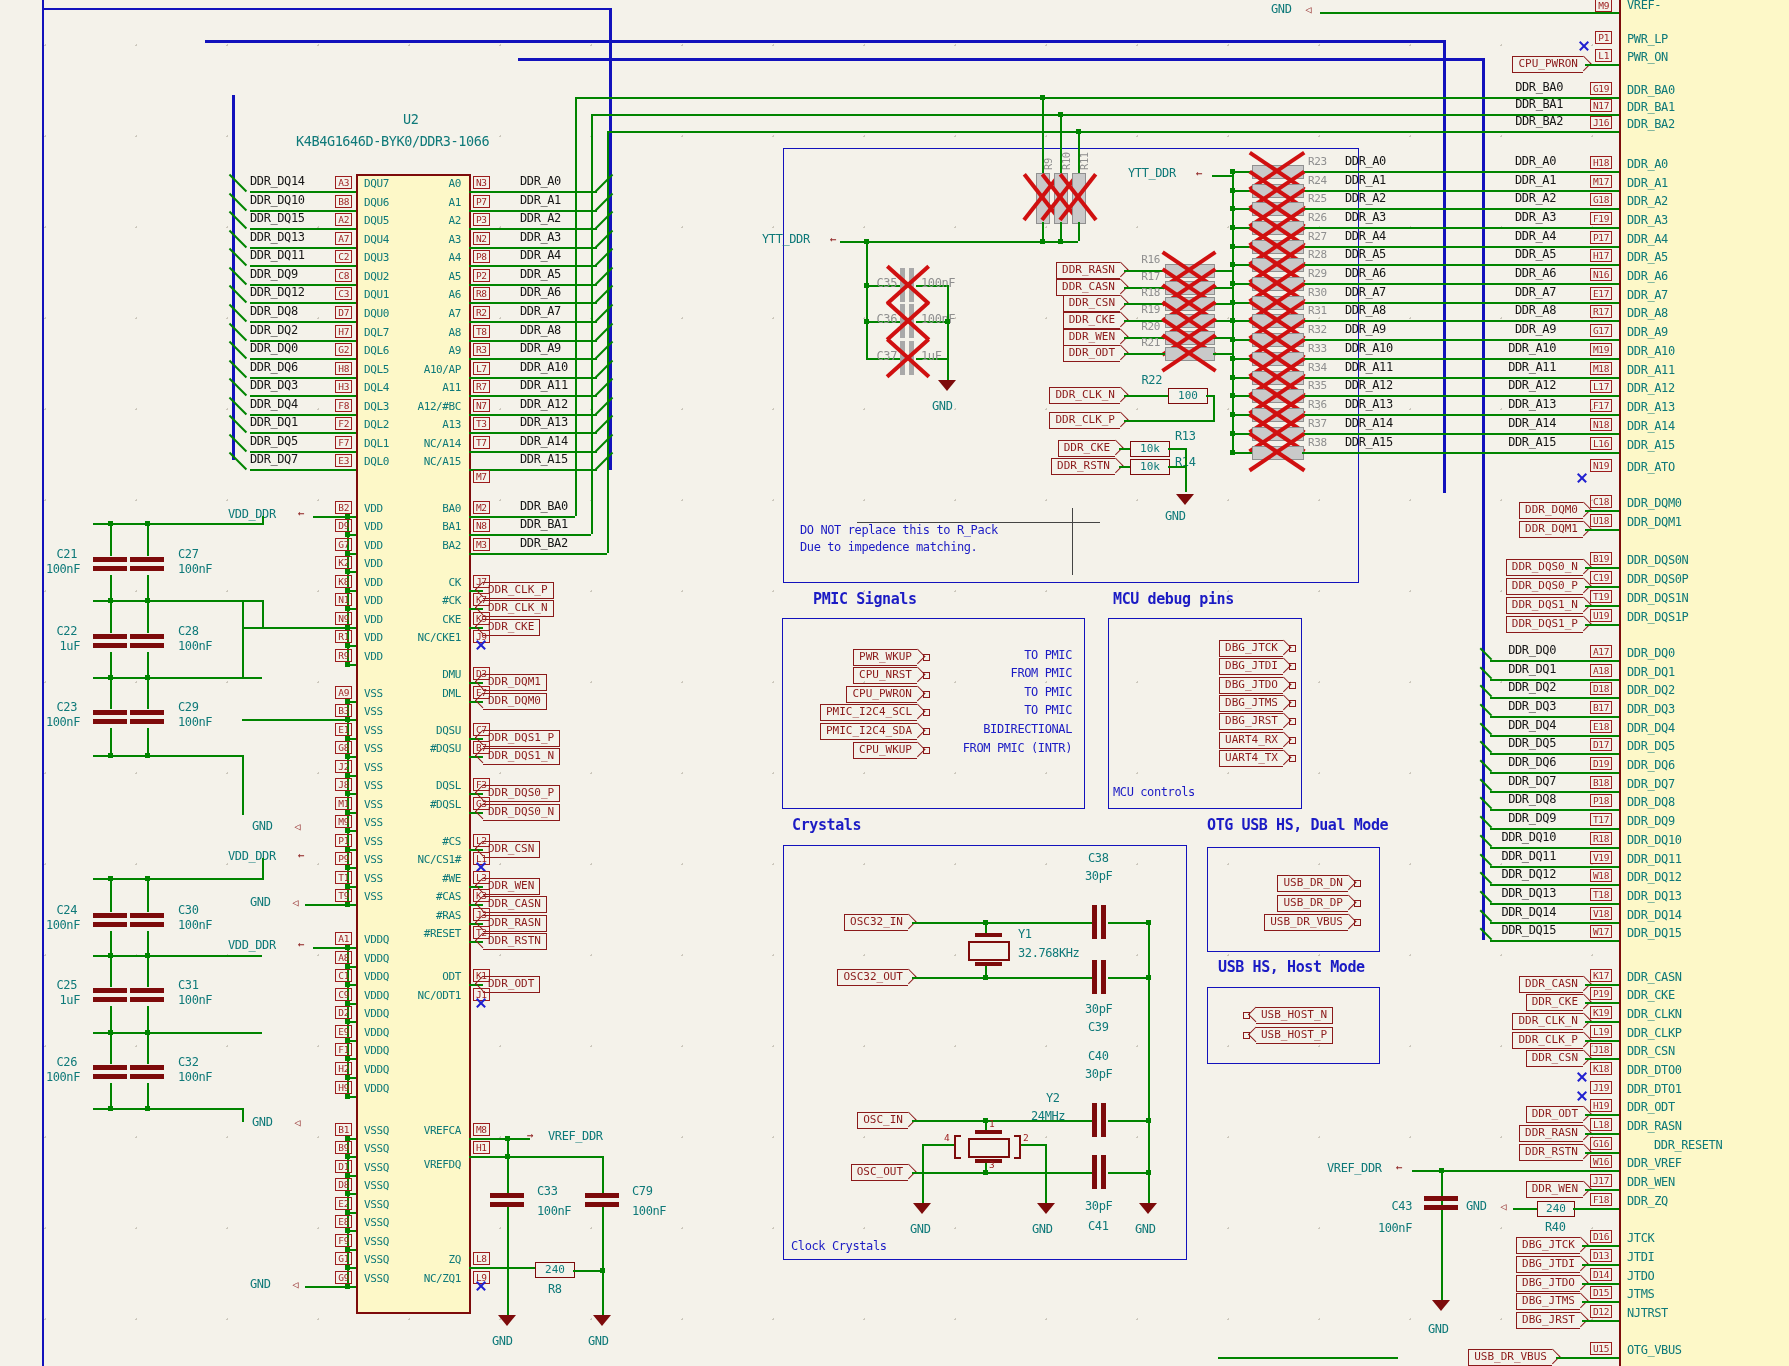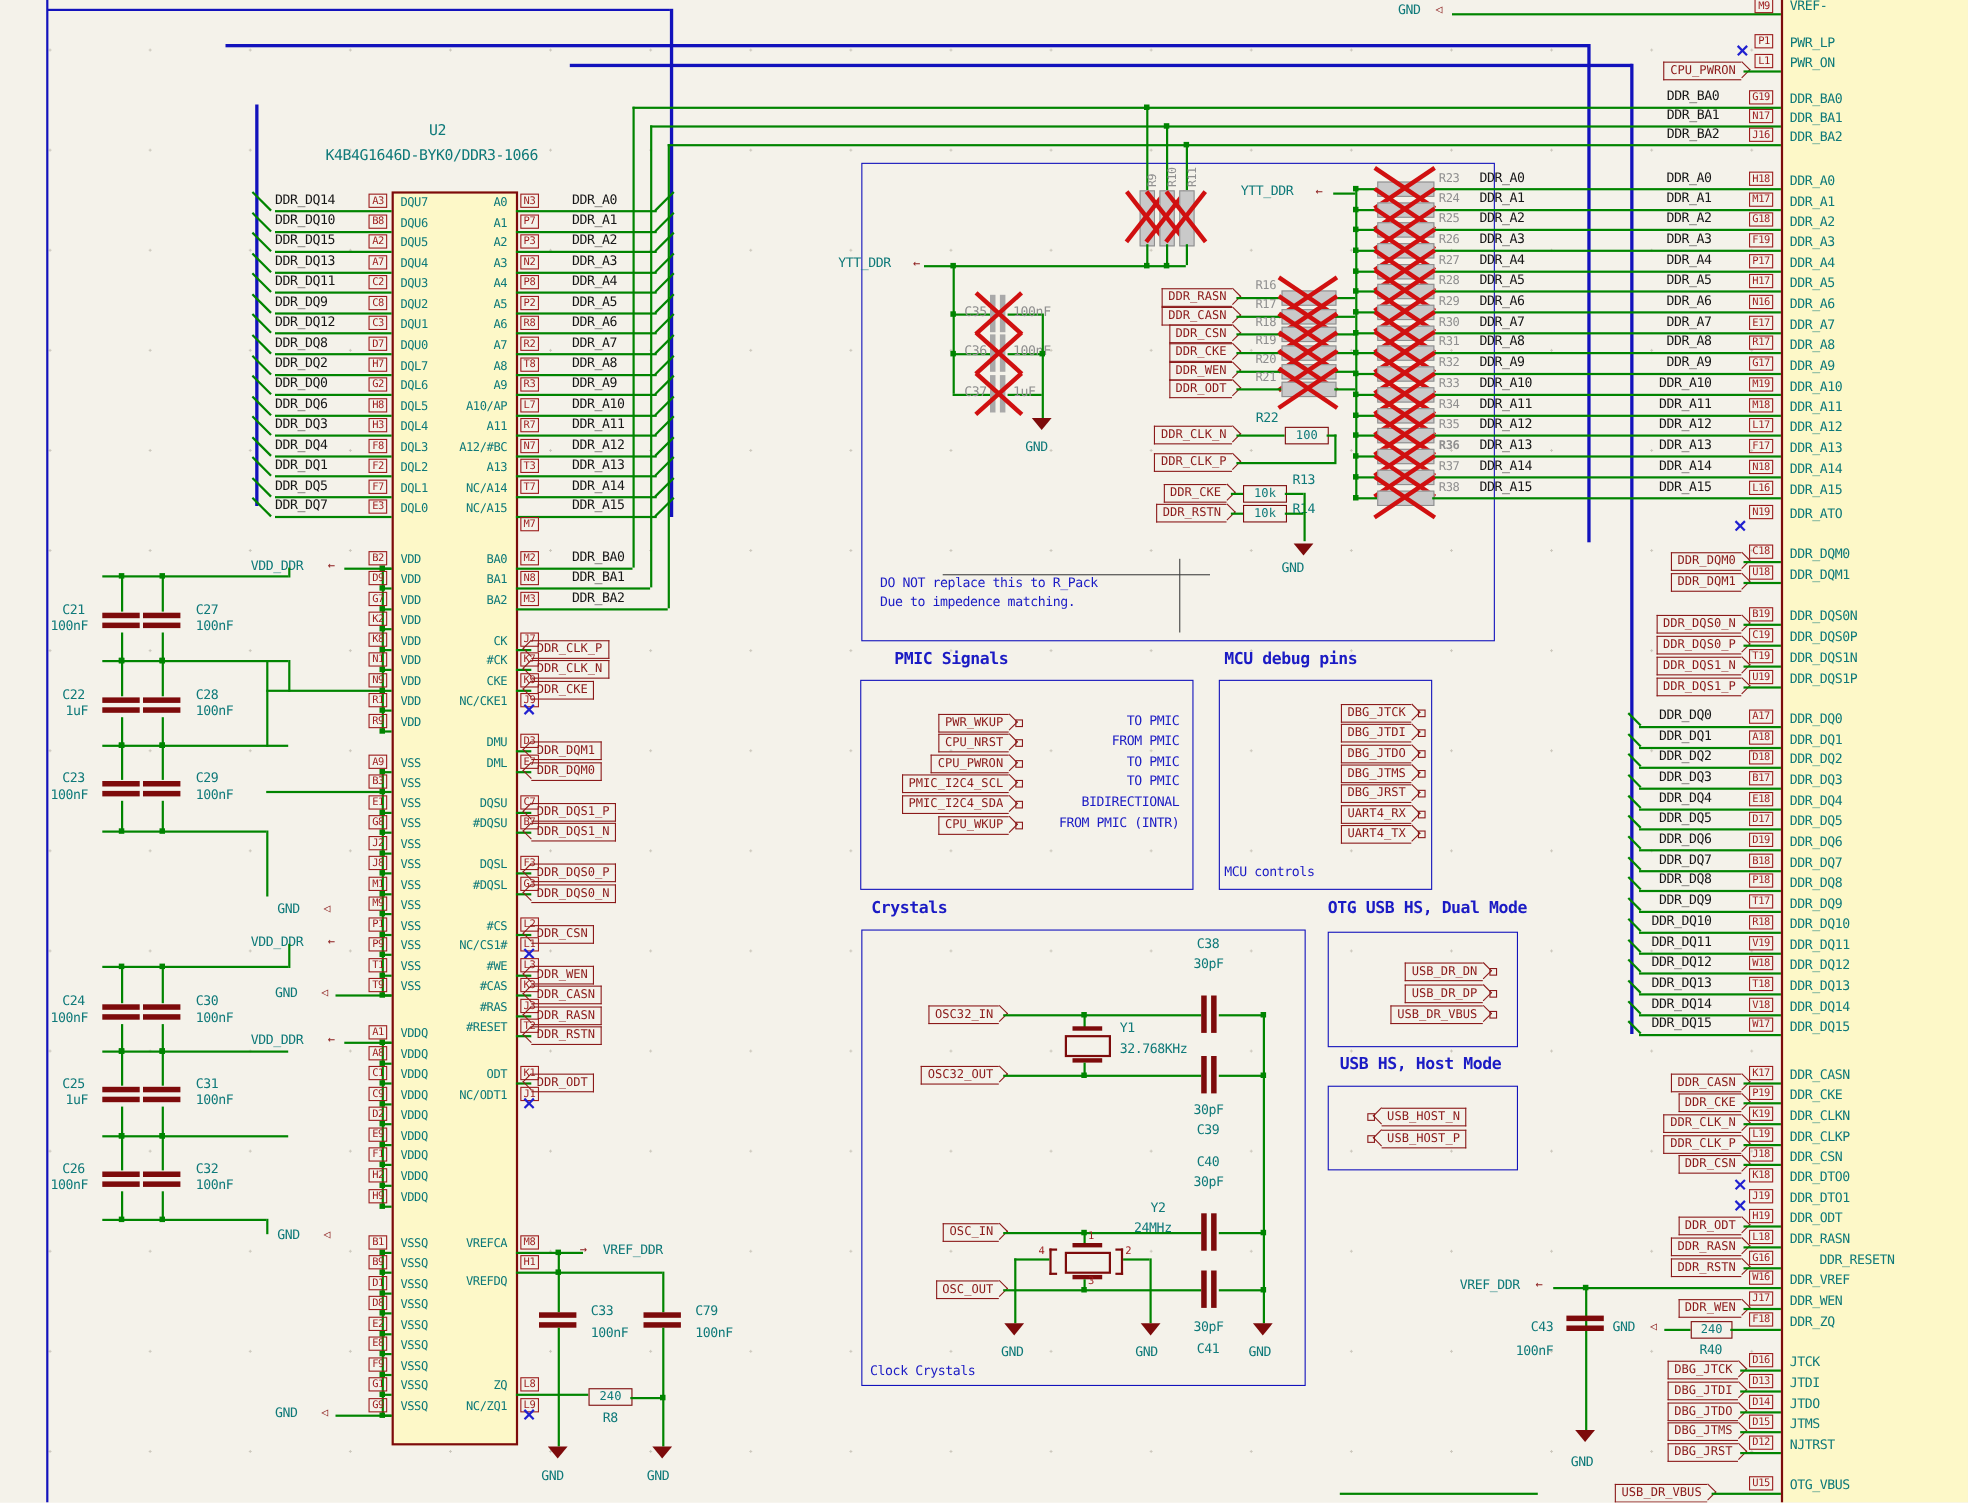--- a/index.html
+++ b/index.html
@@ -23,21 +23,21 @@
     transform:rotate(45deg);border-bottom:1.2px solid #8b1a1a;border-left:1.2px solid #8b1a1a;}
   .hier.noR{border-right:none}.hier.noL{border-left:none}
   .sq{position:absolute;width:5px;height:5px;border:1px solid #8b1a1a;}
   .vbox{position:absolute;border:1.8px solid #7d0b0b;color:#0e7979;font-size:11px;
     text-align:center;line-height:14px;height:14px;background:#f4f2ea;}
   .bluebox{position:absolute;border:1.6px solid #1212bc;}
   #u2body{position:absolute;left:356px;top:174px;width:111px;height:1136px;
     background:#fdf8c8;border:2px solid #7d0b0b;}
   #rcbody{position:absolute;left:1619px;top:0;width:170px;height:1366px;
     background:#fdf8c8;border-left:2.4px solid #7d0b0b;}
-  #u2ref{left:390px;top:112px}#u2part{left:296px;top:134px}
+  #u2ref{left:403px;top:112px}#u2part{left:296px;top:134px}
   #pmicTitle{left:813px;top:592px}#mcuTitle{left:1113px;top:592px}
   #xtalTitle{left:792px;top:818px}#otgTitle{left:1207px;top:818px}
   #hostTitle{left:1218px;top:960px}
   #note1{left:800px;top:524px}#note2{left:800px;top:541px}
   #mcuFoot{left:1113px;top:786px}#xtalFoot{left:791px;top:1240px}
 </style>
 </head>
 <body>
 
 <div id="canvas">
@@ -847,21 +847,21 @@
     <div style="position: absolute; left: 1252px; top: 389px; width: 50px; height: 12px; background: rgb(201, 201, 201); border: 1px solid rgb(144, 144, 144);"></div>
     <div style="position: absolute; left: 1302px; top: 395px; width: 317px; height: 2px; background: rgb(0, 132, 0);"></div>
     <div class="t s11 gry" style="position: absolute; top: 380px; left: 1308px;">R35</div>
     <div class="t s12 blk" style="position: absolute; top: 379px; left: 1345px;">DDR_A12</div>
     <div style="position: absolute; left: 1244px; top: 392.8px; width: 66px; height: 4.4px; background: rgb(208, 16, 16); transform: rotate(34deg);"></div>
     <div style="position: absolute; left: 1244px; top: 392.8px; width: 66px; height: 4.4px; background: rgb(208, 16, 16); transform: rotate(-34deg);"></div>
     <div style="position: absolute; left: 1229.5px; top: 411.5px; width: 5px; height: 5px; background: rgb(0, 132, 0);"></div>
     <div style="position: absolute; left: 1232px; top: 414px; width: 20px; height: 2px; background: rgb(0, 132, 0);"></div>
     <div style="position: absolute; left: 1252px; top: 408px; width: 50px; height: 12px; background: rgb(201, 201, 201); border: 1px solid rgb(144, 144, 144);"></div>
     <div style="position: absolute; left: 1302px; top: 414px; width: 317px; height: 2px; background: rgb(0, 132, 0);"></div>
-    <div class="t s11 gry" style="position: absolute; top: 399px; left: 1308px; font-weight: bold;">R36</div>
+    <div class="t s11 gry" style="position: absolute; top: 399px; left: 1308px;">R36</div>
     <div class="t s12 blk" style="position: absolute; top: 398px; left: 1345px;">DDR_A13</div>
     <div style="position: absolute; left: 1244px; top: 411.8px; width: 66px; height: 4.4px; background: rgb(208, 16, 16); transform: rotate(34deg);"></div>
     <div style="position: absolute; left: 1244px; top: 411.8px; width: 66px; height: 4.4px; background: rgb(208, 16, 16); transform: rotate(-34deg);"></div>
     <div style="position: absolute; left: 1229.5px; top: 430.5px; width: 5px; height: 5px; background: rgb(0, 132, 0);"></div>
     <div style="position: absolute; left: 1232px; top: 433px; width: 20px; height: 2px; background: rgb(0, 132, 0);"></div>
     <div style="position: absolute; left: 1252px; top: 427px; width: 50px; height: 12px; background: rgb(201, 201, 201); border: 1px solid rgb(144, 144, 144);"></div>
     <div style="position: absolute; left: 1302px; top: 433px; width: 317px; height: 2px; background: rgb(0, 132, 0);"></div>
     <div class="t s11 gry" style="position: absolute; top: 418px; left: 1308px;">R37</div>
     <div class="t s12 blk" style="position: absolute; top: 417px; left: 1345px;">DDR_A14</div>
     <div style="position: absolute; left: 1244px; top: 430.8px; width: 66px; height: 4.4px; background: rgb(208, 16, 16); transform: rotate(34deg);"></div>

